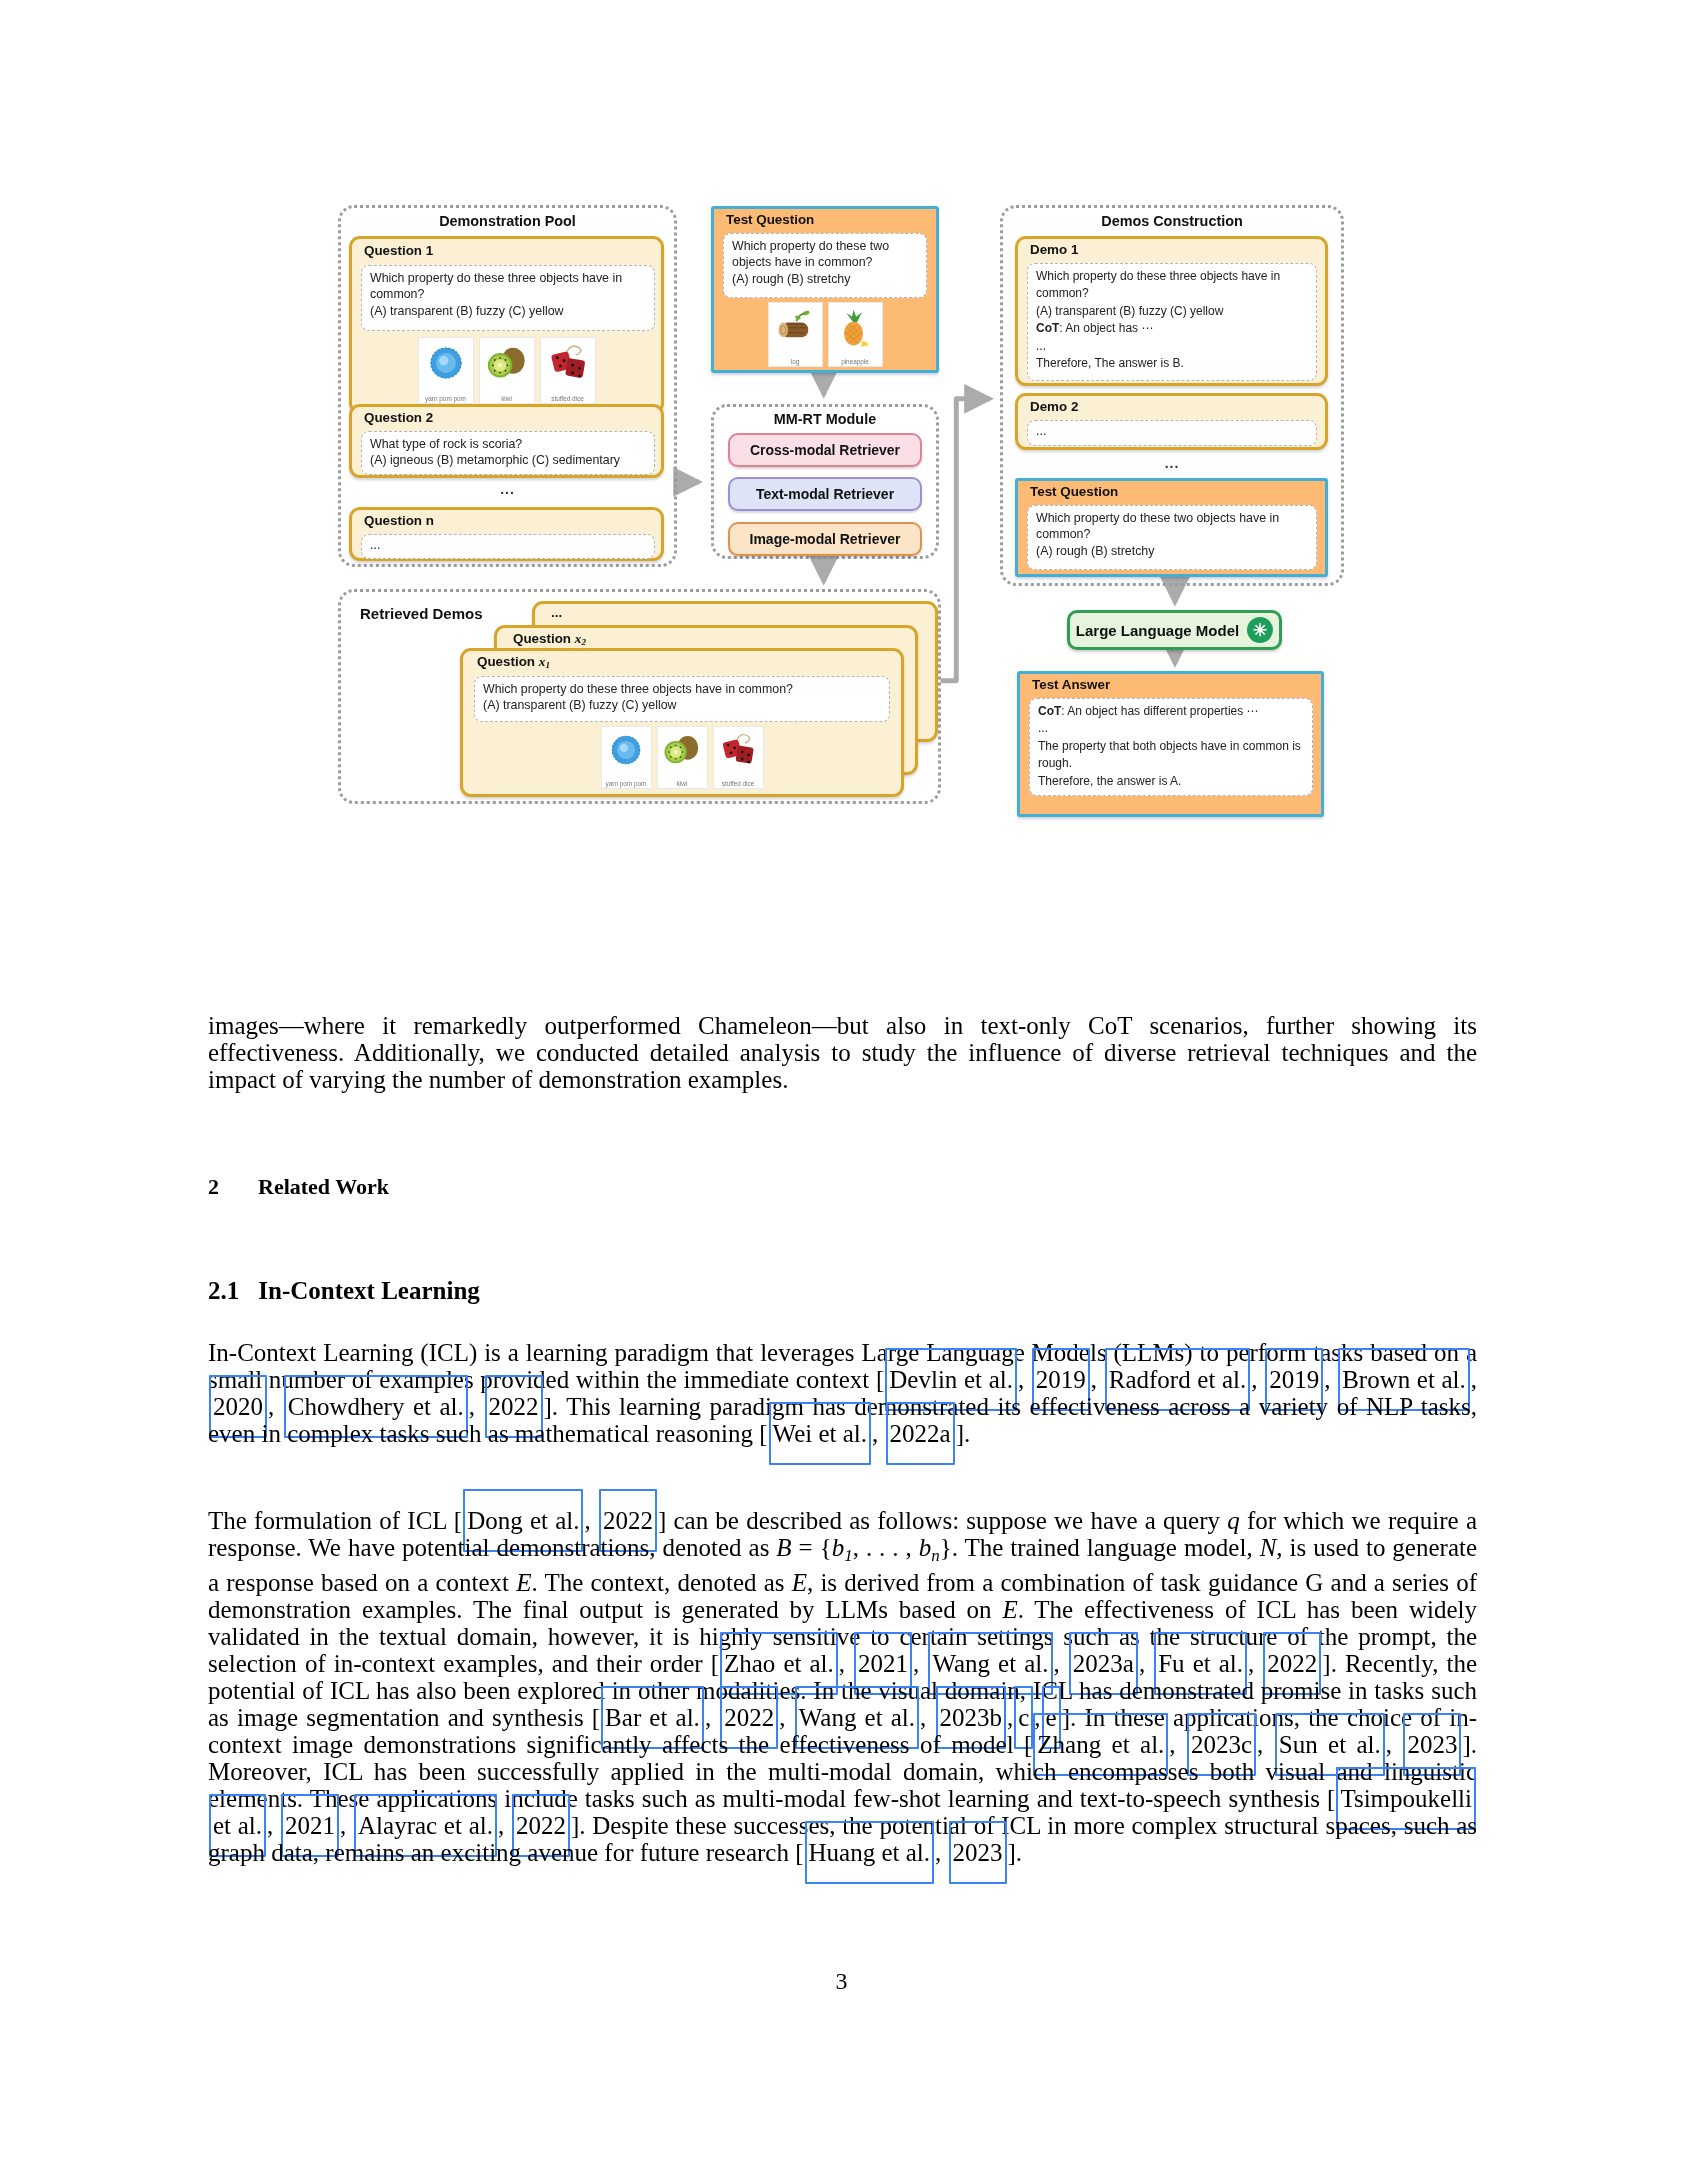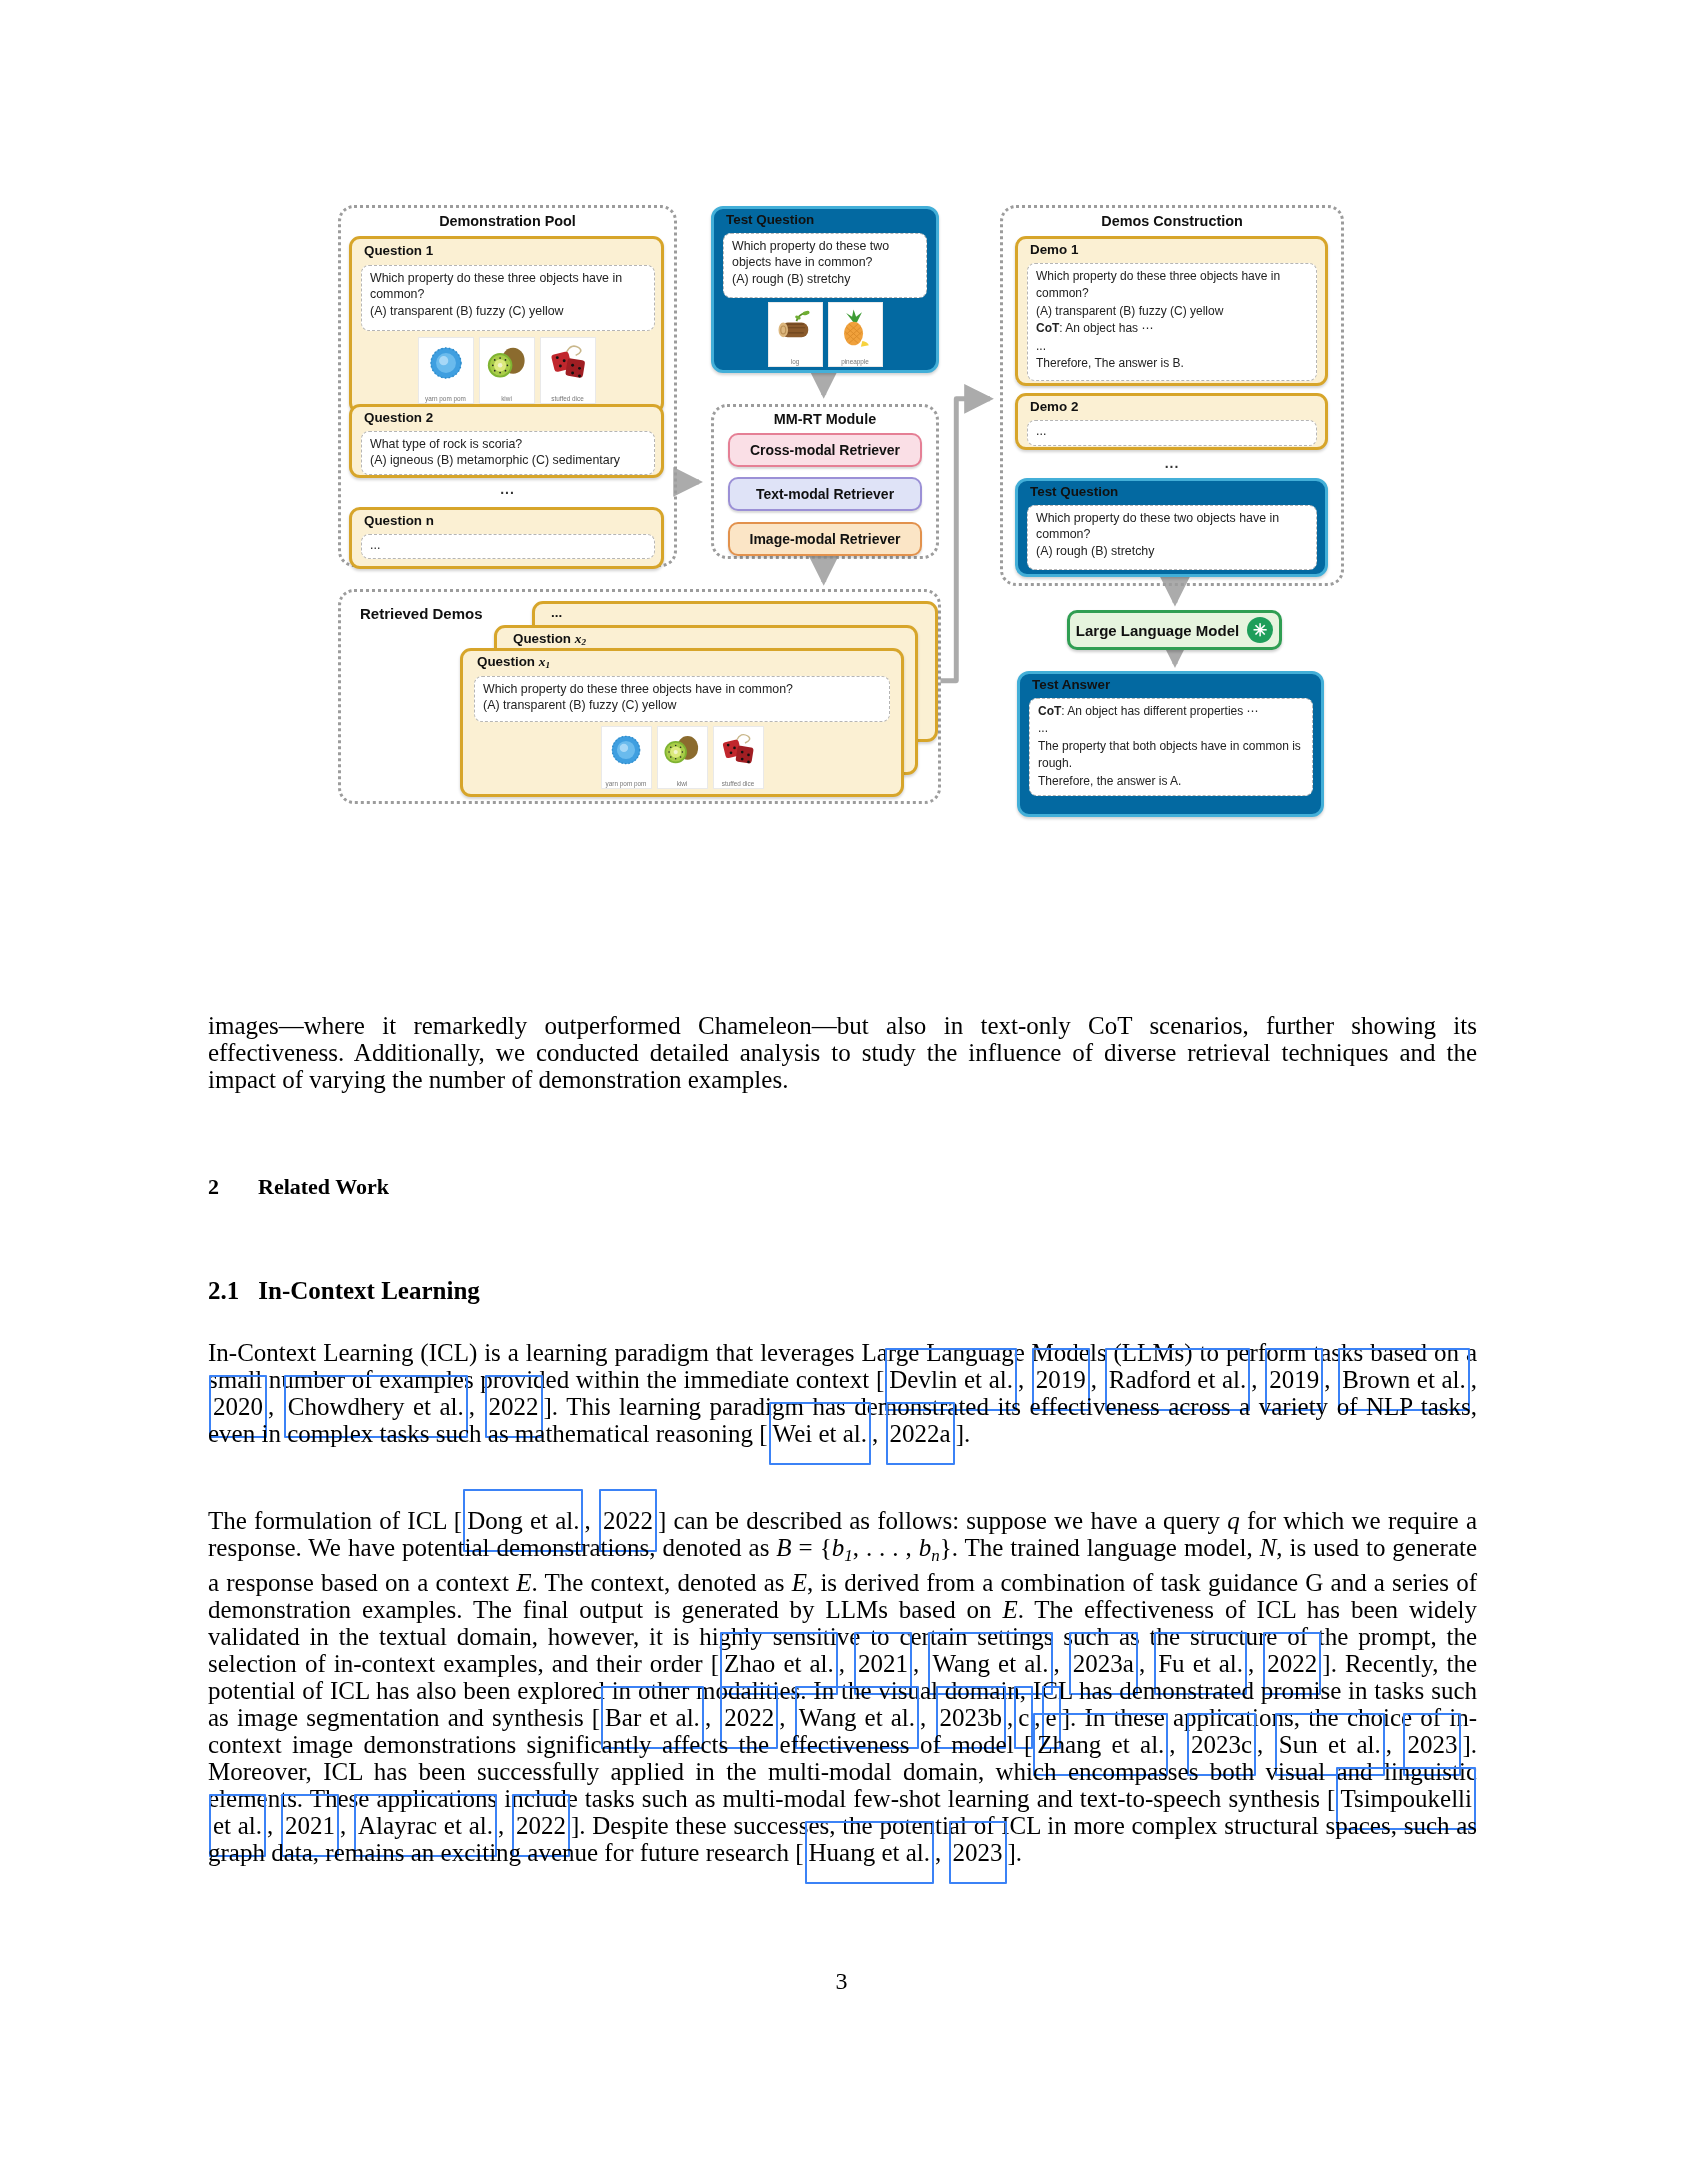--- a/index.html
+++ b/index.html
@@ -3,21 +3,21 @@
 <meta charset="utf-8">
 <style>
   html,body{margin:0;padding:0;background:#888;}
   .page{position:relative;width:1683px;height:2178px;background:#ffffff;margin:0 auto;overflow:hidden;
         font-family:"Liberation Serif", serif;color:#000;}
   
   .fig *{box-sizing:border-box;}
   .fig{position:absolute;left:0;top:0;width:1683px;height:851px;font-family:"Liberation Sans", sans-serif;}
   .dotted-box{position:absolute;border:3px dotted #9C9C9C;border-radius:16px;}
   .card-y{position:absolute;border:3px solid #D7A52A;background:#FBF0D3;border-radius:11px;box-shadow:0 2px 3px rgba(0,0,0,.18);}
-  .card-b{position:absolute;border:3px solid #43AFD8;background:#0369a1;border-radius:12px;box-shadow:0 2px 3px rgba(0,0,0,.18);}
+  .card-b{position:absolute;border:3px solid #43AFD8;background:#fdba74;border-radius:3px;box-shadow:0 2px 3px rgba(0,0,0,.18);}
   .fig-title{position:absolute;left:0;width:100%;text-align:center;font-weight:700;font-size:14.4px;color:#111;}
   .fig-label{position:absolute;font-weight:700;font-size:13.4px;color:#111;}
   .dash-box{position:absolute;border:1.5px dashed #B5B5B5;background:#fff;border-radius:8px;
             padding:4px 8px;font-size:12.4px;line-height:1.32;white-space:pre-line;color:#222;}
   .rich-box{white-space:normal;font-size:12px;line-height:1.45;}
   .dots{position:absolute;font-weight:700;font-size:14px;color:#333;letter-spacing:1px;text-align:center;}
   .pill{position:absolute;border-radius:10px;border:2.5px solid;display:flex;align-items:center;justify-content:center;
         font-weight:700;font-size:14px;color:#111;box-shadow:0 2px 2px rgba(0,0,0,.15);}
   .img-row{position:absolute;display:flex;gap:5px;justify-content:center;left:0;right:0;}
   .img-card{background:#fff;border:1px solid #E9E9E9;display:flex;flex-direction:column;align-items:center;justify-content:space-between;padding:2px 1px 1px;}
@@ -144,21 +144,21 @@
           <span class="img-cap">stuffed dice</span>
         </div>
       </div>
     </div>
     <div class="card-y" style="left:349px;top:404px;width:315px;height:74px">
       <div class="fig-label" style="left:12px;top:3px">Question 2</div>
       <div class="dash-box" style="left:9px;top:24px;width:294px;height:44px">What type of rock is scoria?
 (A) igneous (B) metamorphic (C) sedimentary</div>
     </div>
     <div class="dots" style="left:338px;top:481px;width:339px">...</div>
-    <div class="card-y" style="left:349px;top:507px;width:315px;height:62px">
+    <div class="card-y" style="left:349px;top:507px;width:315px;height:54px">
       <div class="fig-label" style="left:12px;top:3px">Question n</div>
       <div class="dash-box" style="left:9px;top:24px;width:294px;height:25px;padding-top:2px">...</div>
     </div>
 
     <div class="card-b" style="left:711px;top:206px;width:228px;height:167px">
       <div class="fig-label" style="left:12px;top:3px">Test Question</div>
       <div class="dash-box" style="left:9px;top:24px;width:204px;height:65px">Which property do these two objects have in common?
 (A) rough (B) stretchy</div>
       <div class="img-row" style="top:93px">
         <div class="img-card" style="width:55px;height:65px">

